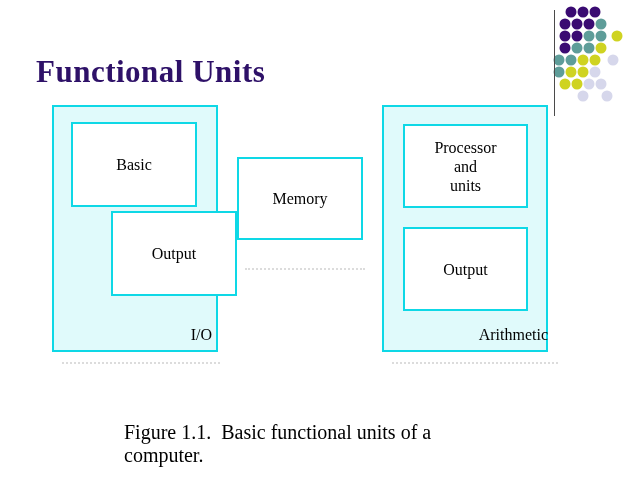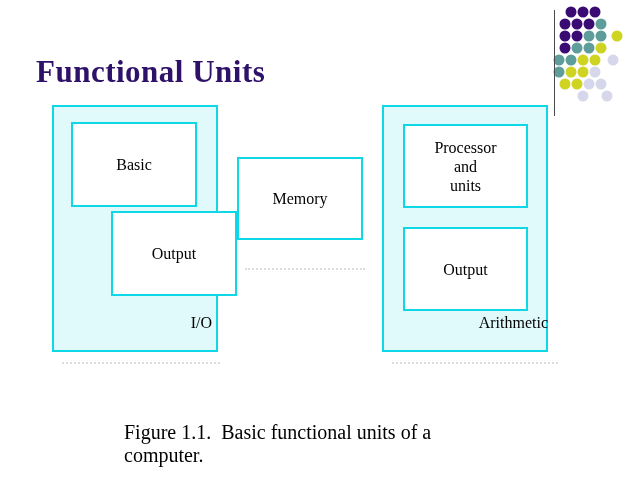--- a/index.html
+++ b/index.html
@@ -58,21 +58,21 @@
     background: #ffffff;
     border: 2px solid var(--cyan_border, #0ed8e6);
     display: flex; align-items: center; justify-content: center;
     font-size: 16px;
     color: var(--text_color, #000);
   }
 
   .group-label {
     position: absolute;
     right: 4px;
-    bottom: 18px;
+    bottom: 6px;
     font-size: 16px;
     color: var(--text_color, #000);
     white-space: nowrap;
     margin-left: 36px;
   }
   #processor-group .group-label { right: -2px; }
 
   
   .shadow-line {
     position: absolute;

